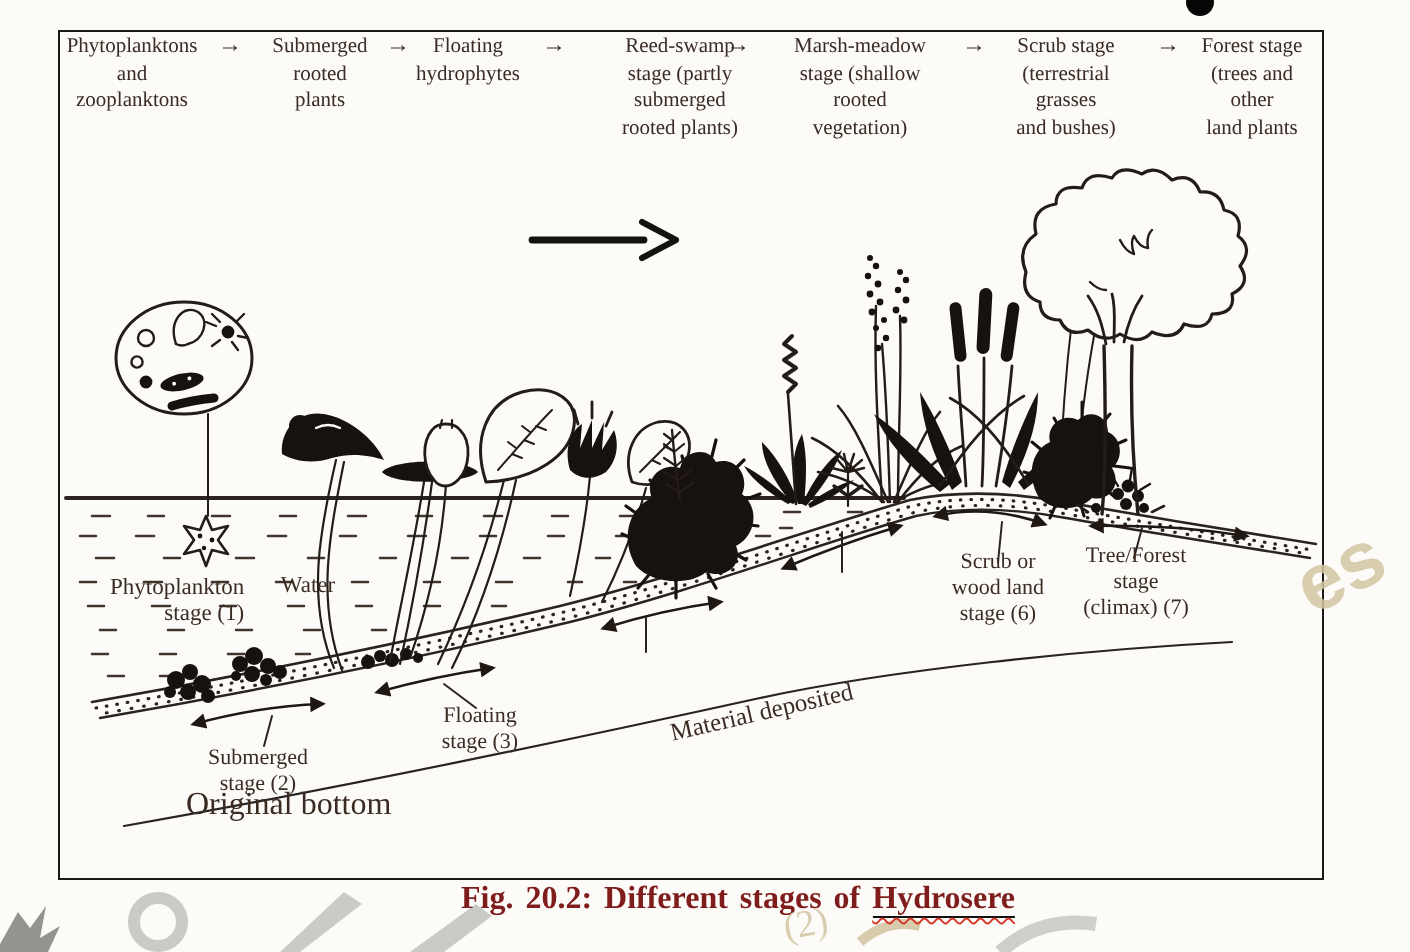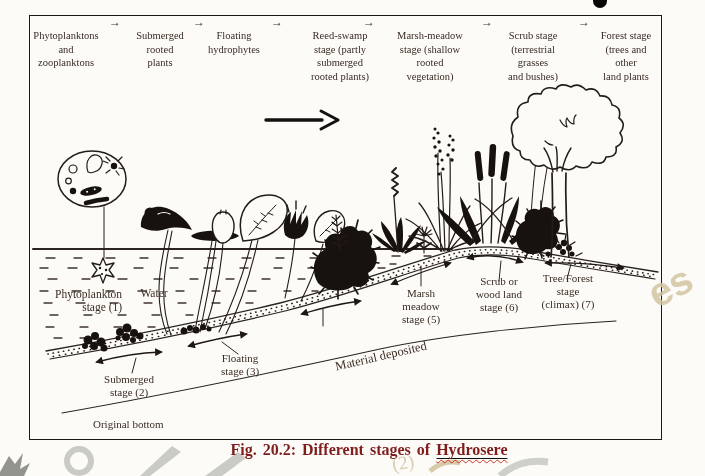--- a/index.html
+++ b/index.html
@@ -2,30 +2,30 @@
 <html><head>
 <meta charset="utf-8">
 <style>
   html,body{margin:0;padding:0;background:#ffffff;}
   .page{position:relative;width:705px;height:476px;background:#fcfbf8;overflow:hidden;
         font-family:"Liberation Serif",serif;color:#3b2c23;}
   .frame{position:absolute;left:29px;top:15px;width:631px;height:423px;
          border:1.6px solid #1c1a18;background:transparent;}
   .art{position:absolute;left:0;top:0;width:705px;height:476px;}
   .hstage{position:absolute;top:17px;transform:translateX(-50%);text-align:center;
-          font-size:10.5px;line-height:13.5px;white-space:pre-line;color:#3a2b24;width:84px;margin-top:12px;}
+          font-size:10.5px;line-height:13.5px;white-space:pre-line;color:#3a2b24;width:84px;}
   .harrow{position:absolute;top:15px;transform:translateX(-50%);font-size:12px;color:#3a2b24;}
   .lbl{position:absolute;transform:translateX(-50%);text-align:center;font-size:11px;
        line-height:13px;white-space:pre-line;color:#3b2c23;}
   .lbl-left{position:absolute;text-align:right;font-size:11.5px;line-height:12.5px;
        white-space:pre-line;color:#3b2c23;}
   .eco{position:absolute;left:150px;top:109px;font-size:12.5px;color:#3b2c23;white-space:nowrap;}
   .material{position:absolute;left:381px;top:349px;transform:translateX(-50%) rotate(-13deg);
        font-size:12.5px;white-space:nowrap;color:#3b2c23;}
-  .origbottom{position:absolute;left:93px;top:418px;font-size:11px;white-space:nowrap;color:#3b2c23;}
+  .origbottom{position:absolute;left:93px;top:394px;font-size:16px;white-space:nowrap;color:#3b2c23;}
   .caption{position:absolute;left:369px;top:441px;transform:translateX(-50%);
        font-size:16px;font-weight:bold;color:#7f1d1d;white-space:nowrap;word-spacing:2px;}
   .cap-u{border-bottom:1.5px solid #111;}
   .cap-u .squig{text-decoration:underline wavy #d43425 1px;text-underline-offset:3.5px;}
   .wm{position:absolute;pointer-events:none;}
   .wm-es{left:648px;top:264px;font-family:"Liberation Sans",sans-serif;font-weight:bold;
        font-size:40px;color:#d2c5a2;transform:rotate(-28deg);opacity:.85;}
   .wm-2{left:392px;top:452px;font-size:19px;color:#d6c9a8;transform:rotate(-10deg);opacity:.9;}
   .topblob{position:absolute;left:593px;top:-6px;width:14px;height:14px;border-radius:50%;background:#070605;}
 </style>
@@ -275,23 +275,20 @@
     </g>
   </svg>
 
   <div class="lbl" style="left:154px;top:287px;font-size:11.5px">Water</div>
   <div class="lbl-left" style="left:55px;top:288px">Phytoplankton
 stage (1)</div>
   <div class="lbl" style="left:129px;top:373px">Submerged
 stage (2)</div>
   <div class="lbl" style="left:240px;top:352px">Floating
 stage (3)</div>
-  <div class="lbl" style="left:421px;top:287px">Marsh
-meadow
-stage (5)</div>
   <div class="lbl" style="left:499px;top:275px">Scrub or
 wood land
 stage (6)</div>
   <div class="lbl" style="left:568px;top:272px">Tree/Forest
 stage
 (climax) (7)</div>
   <div class="material">Material deposited</div>
   <div class="origbottom">Original bottom</div>
 
   <div class="caption"><span>Fig. 20.2: Different stages of </span><span class="cap-u"><span class="squig">Hydrosere</span></span></div>

